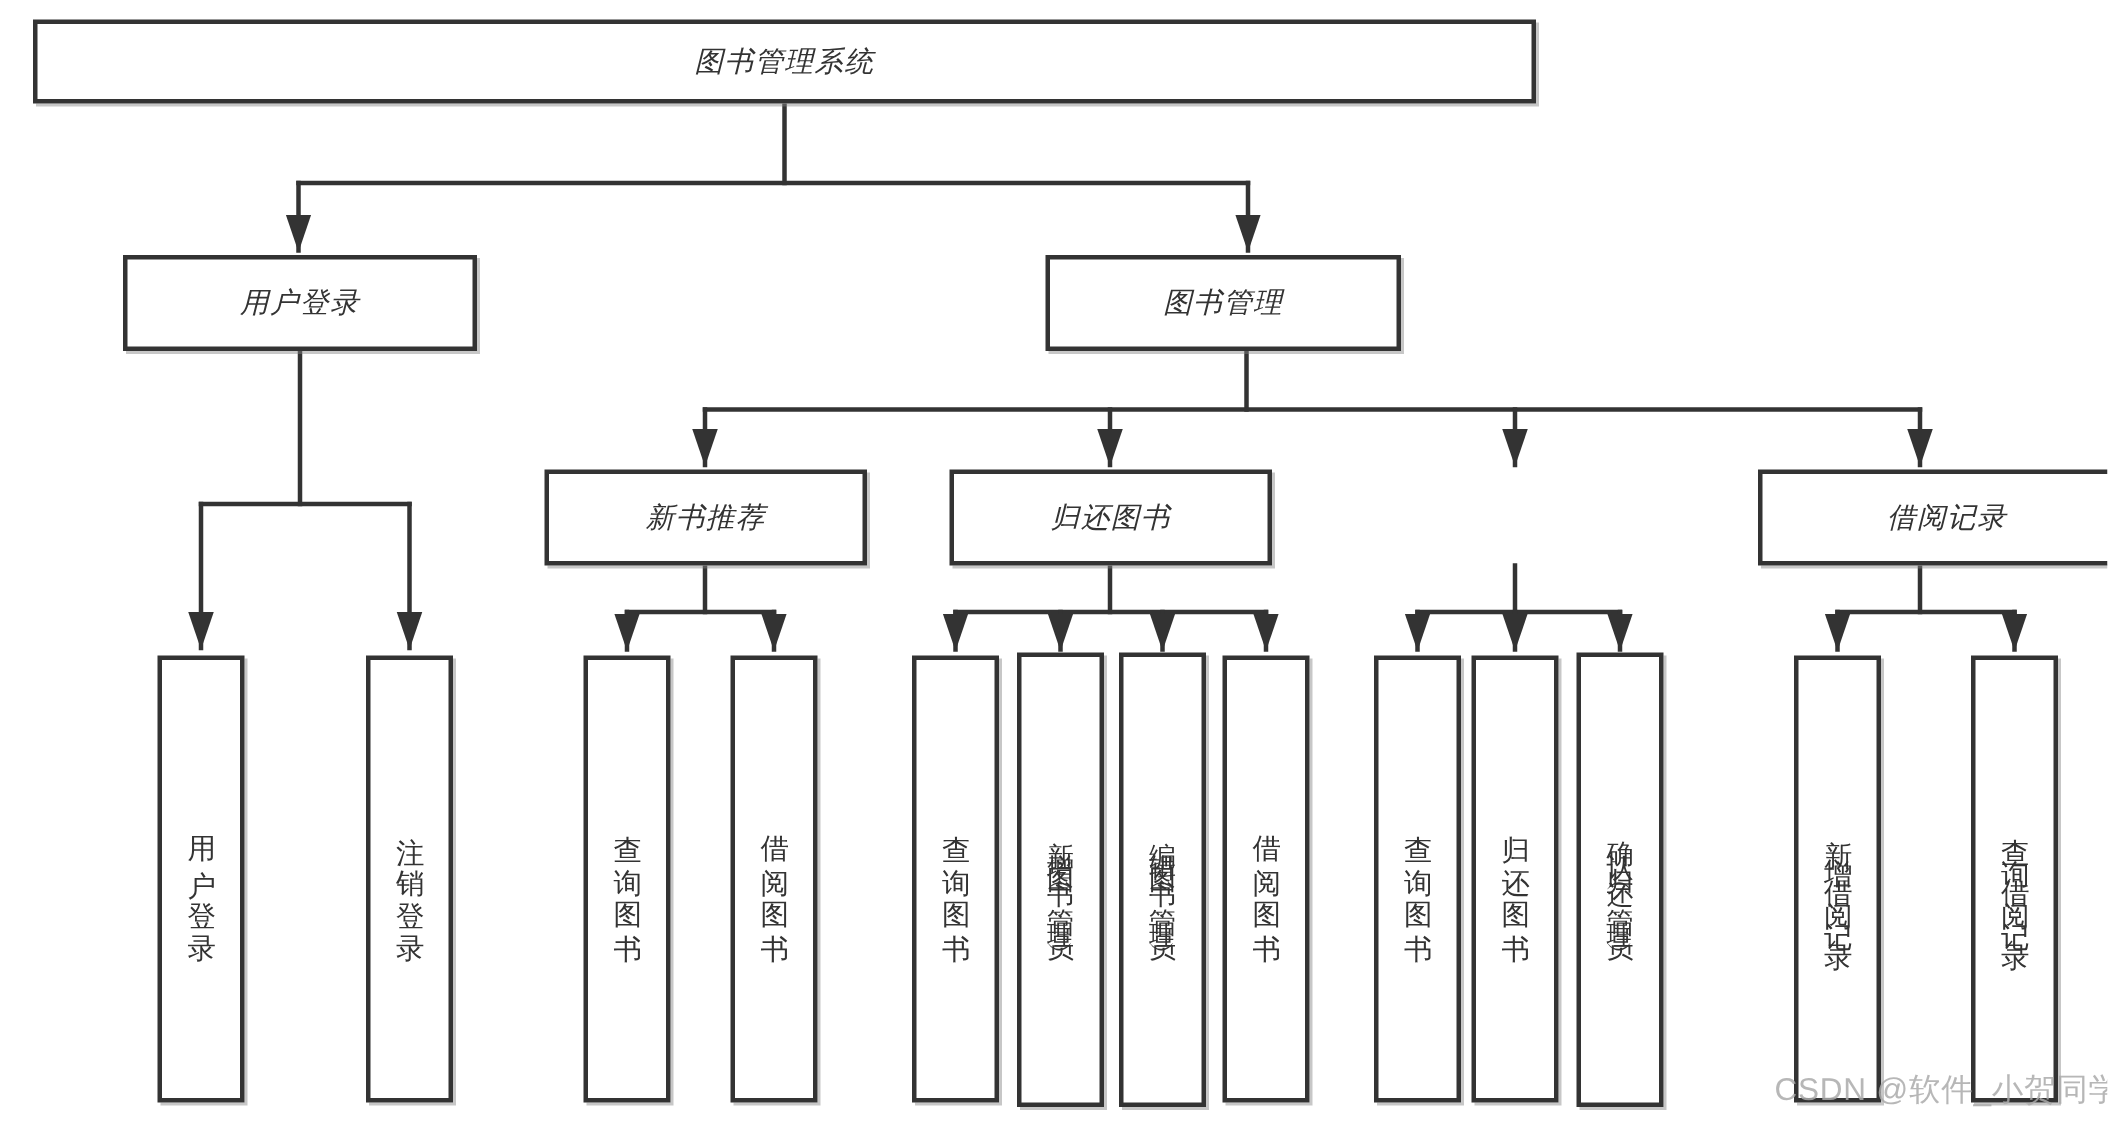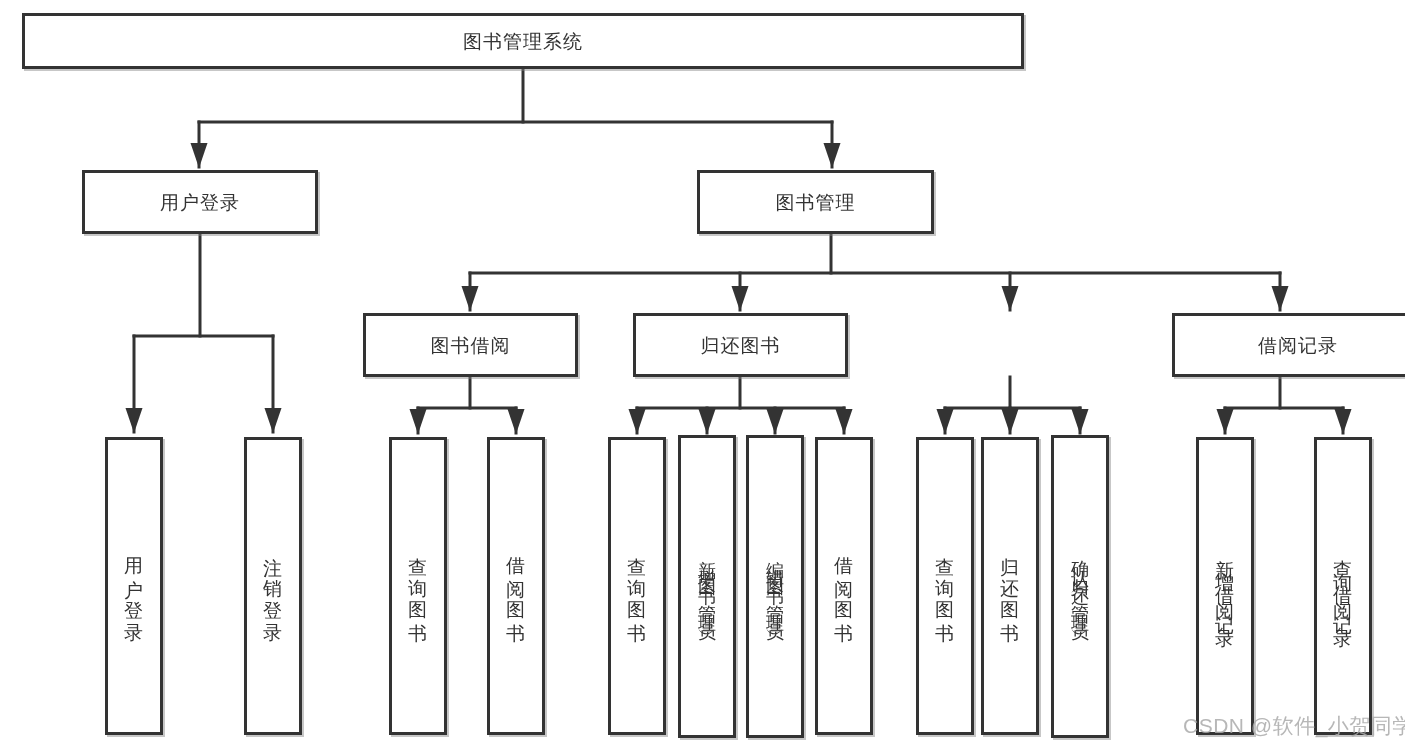--- a/index.html
+++ b/index.html
@@ -31,20 +31,21 @@
     color: #333333;
     display: flex;
     align-items: center;
     justify-content: center;
     font-size: 19px;
     line-height: 1;
     z-index: 2;
   }
   .node.h {
     letter-spacing: 1px;
+    font-style: italic;
   }
   .node.v {
     writing-mode: vertical-rl;
   }
   .node.v4 { letter-spacing: 22px; }
   .node.v6 { letter-spacing: 14px; }
   .node.v9 { letter-spacing: 9px; font-size: 18px; }
   #watermark {
     position: absolute;
     left: 1183px;
@@ -127,21 +128,21 @@
       <path class="line" d="M1225,408 V433" marker-end="url(#arr)"></path>
       <path class="line" d="M1343,408 V433" marker-end="url(#arr)"></path>
     </g>
   </svg>
 
   <div class="node h" style="left:22px; top:13px; width:1002px; height:56px">图书管理系统</div>
 
   <div class="node h" style="left:82px; top:170px; width:236px; height:64px">用户登录</div>
   <div class="node h" style="left:697px; top:170px; width:237px; height:64px">图书管理</div>
 
-  <div class="node h" style="left:363px; top:313px; width:215px; height:64px">图书借阅</div>
+  <div class="node h" style="left:363px; top:313px; width:215px; height:64px">新书推荐</div>
   <div class="node h" style="left:633px; top:313px; width:215px; height:64px">归还图书</div>
   <div class="node h" style="left:1172px; top:313px; width:252px; height:64px">借阅记录</div>
 
   <div class="node v v4" style="left:105px; top:437px; width:58px; height:298px">用户登录</div>
   <div class="node v v4" style="left:244px; top:437px; width:58px; height:298px">注销登录</div>
 
   <div class="node v v4" style="left:389px; top:437px; width:58px; height:298px">查询图书</div>
   <div class="node v v4" style="left:487px; top:437px; width:58px; height:298px">借阅图书</div>
 
   <div class="node v v4" style="left:608px; top:437px; width:58px; height:298px">查询图书</div>

